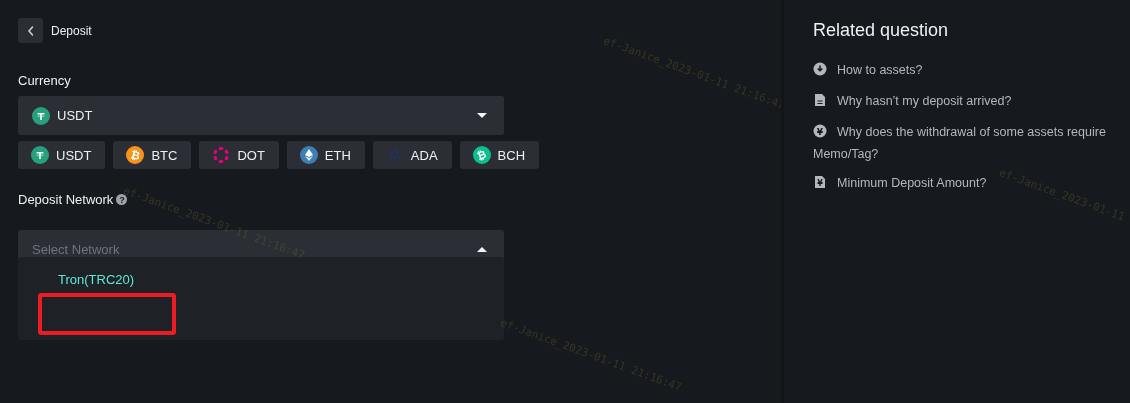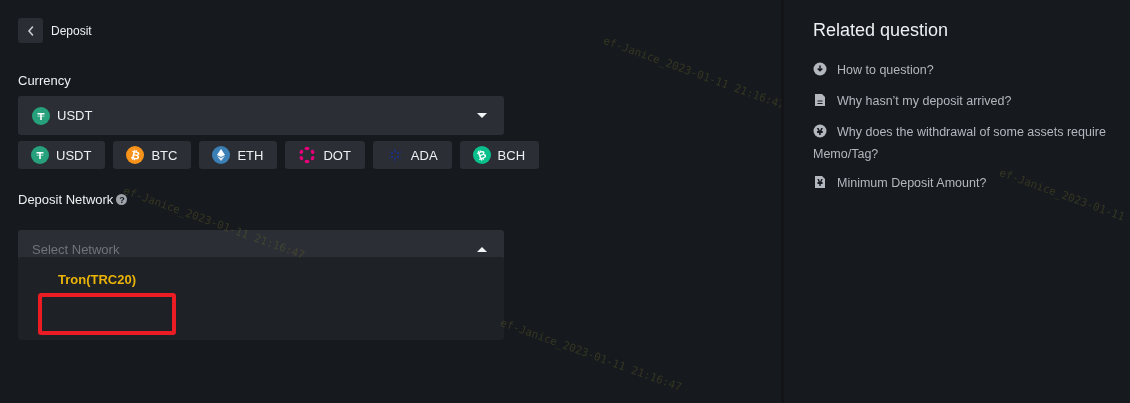--- a/index.html
+++ b/index.html
@@ -49,21 +49,21 @@
   .chip {
     height: 28px; background: #2b2e35; border-radius: 3px; display: flex; align-items: center;
     padding: 0 14px 0 13px; cursor: pointer;
   }
   .chip .chip-label { font-size: 13px; color: #eef0f2; margin-left: 7px; }
 
   .dropdown {
     position: absolute; left: 18px; top: 257px; width: 486px; height: 83px;
     background: #1e2126; border-radius: 3px; padding-top: 4px;
   }
-  .option { height: 36px; display: flex; align-items: center; padding-left: 40px; font-size: 13px; color: #eab308; cursor: pointer; font-weight: bold; }
+  .option { height: 36px; display: flex; align-items: center; padding-left: 40px; font-size: 13px; color: #5eead4; cursor: pointer; }
   .option.hover { background: #272a30; }
   .highlight-box {
     position: absolute; left: 38px; top: 293px; width: 138px; height: 42px;
     border: 4px solid #ec1c24; border-radius: 3px; pointer-events: none;
   }
 
   .watermark {
     position: absolute; font-family: "DejaVu Sans Mono", monospace; font-size: 11px;
     color: rgba(110, 110, 40, 0.35); white-space: nowrap; transform-origin: left top;
     transform: rotate(20deg); pointer-events: none;
@@ -108,44 +108,44 @@
             <path d="M1.5 5.2h7" stroke="#fff" stroke-width="0.6"></path>
           </svg>
       </span>
       <span class="chip-label">USDT</span>
     </div>
     <div class="chip">
       <span class="coin-icon" style="background:#f7931a">
         <span style="color:#fff;font-size:11px;font-weight:bold;transform:rotate(12deg);display:inline-block">₿</span>
       </span>
       <span class="chip-label">BTC</span>
-    </div>
-    <div class="chip">
-      <span class="coin-icon" style="background:#3c7fb5">
-        <svg width="8" height="12" viewBox="0 0 8 12">
-            <path d="M4 0 L8 6 L4 8 L0 6 Z" fill="#fff"></path>
-            <path d="M4 9 L8 7 L4 12 L0 7 Z" fill="#dfe9f3"></path>
-          </svg>
-      </span>
-      <span class="chip-label">ETH</span>
     </div>
     <div class="chip">
       <span class="coin-icon">
         <svg width="18" height="18" viewBox="0 0 18 18">
           <g fill="#e6007a">
             <ellipse cx="9" cy="2.5" rx="2.4" ry="1.8"></ellipse>
               <ellipse cx="9" cy="15.5" rx="2.4" ry="1.8"></ellipse>
             <ellipse cx="3.4" cy="5.8" rx="2.2" ry="1.7" transform="rotate(-60 3.4 5.8)"></ellipse>
             <ellipse cx="14.6" cy="5.8" rx="2.2" ry="1.7" transform="rotate(60 14.6 5.8)"></ellipse>
             <ellipse cx="3.4" cy="12.2" rx="2.2" ry="1.7" transform="rotate(60 3.4 12.2)"></ellipse>
             <ellipse cx="14.6" cy="12.2" rx="2.2" ry="1.7" transform="rotate(-60 14.6 12.2)"></ellipse>
           </g>
         </svg>
       </span>
       <span class="chip-label">DOT</span>
+    </div>
+    <div class="chip">
+      <span class="coin-icon" style="background:#3c7fb5">
+        <svg width="8" height="12" viewBox="0 0 8 12">
+            <path d="M4 0 L8 6 L4 8 L0 6 Z" fill="#fff"></path>
+            <path d="M4 9 L8 7 L4 12 L0 7 Z" fill="#dfe9f3"></path>
+          </svg>
+      </span>
+      <span class="chip-label">ETH</span>
     </div>
     <div class="chip">
       <span class="coin-icon">
         <svg width="16" height="16" viewBox="0 0 16 16">
           <g fill="#1a3399">
             <circle cx="8" cy="4.5" r="1"></circle>
               <circle cx="8" cy="11.5" r="1"></circle>
             <circle cx="5" cy="6.2" r="1"></circle>
               <circle cx="11" cy="6.2" r="1"></circle>
             <circle cx="5" cy="9.8" r="1"></circle>
@@ -191,21 +191,21 @@
 
 <div class="divider"></div>
 
 <div class="right">
   <div class="rq-title">Related question</div>
 
   <div class="rq-item" style="top:59px;">
     <svg class="q-icon" viewBox="0 0 14 14">
       <circle cx="7" cy="7" r="6.5" fill="#b3b8bf"></circle>
       <path d="M7 3.5v5M4.7 6.5L7 8.8 9.3 6.5" stroke="#16191e" stroke-width="1.5" fill="none"></path>
-    </svg><span>How to question?</span>
+    </svg><span>How to assets?</span>
   </div>
 
   <div class="rq-item" style="top:90px;">
     <svg class="q-icon" viewBox="0 0 14 14">
       <path d="M2 1h7l3 3v9H2z" fill="#b3b8bf"></path>
       <path d="M4.5 8h5M4.5 10.5h5" stroke="#16191e" stroke-width="1.2"></path>
     </svg><span>Why hasn’t my deposit arrived?</span>
   </div>
 
   <div class="rq-item" style="top:121px;">

